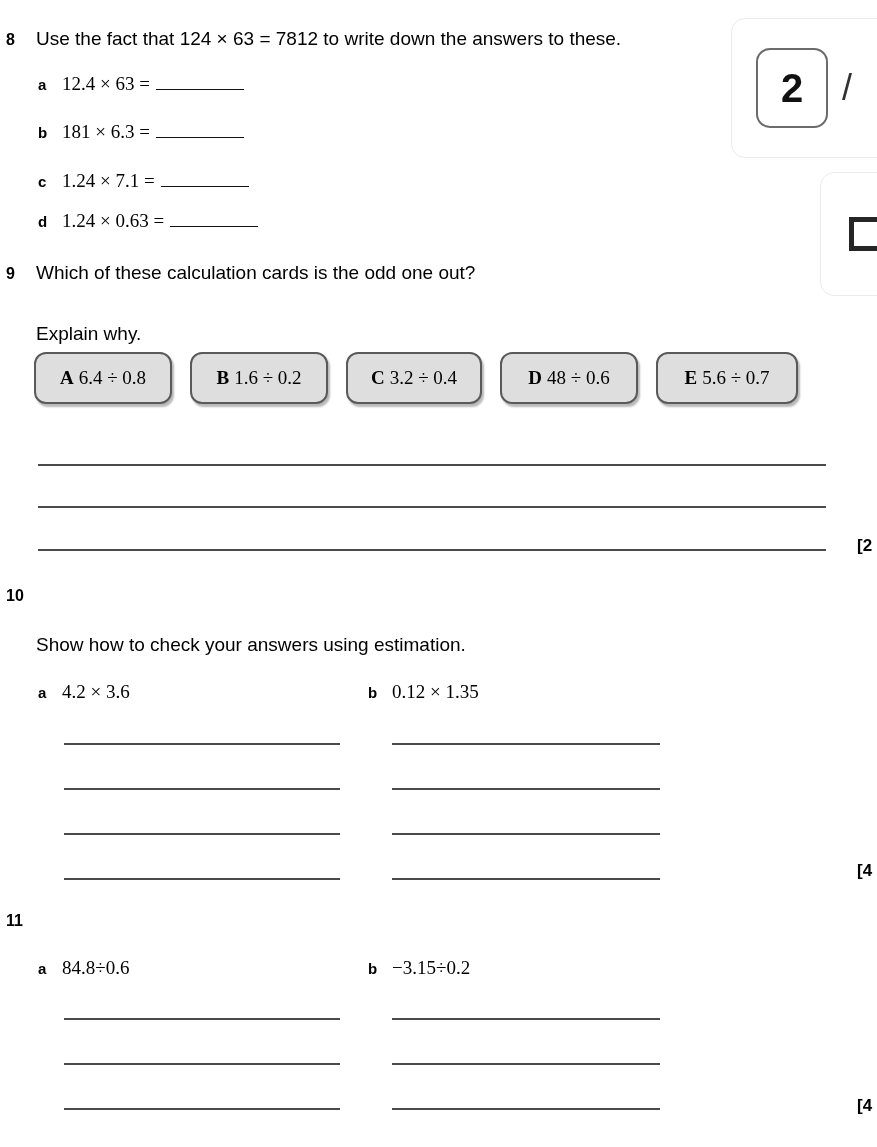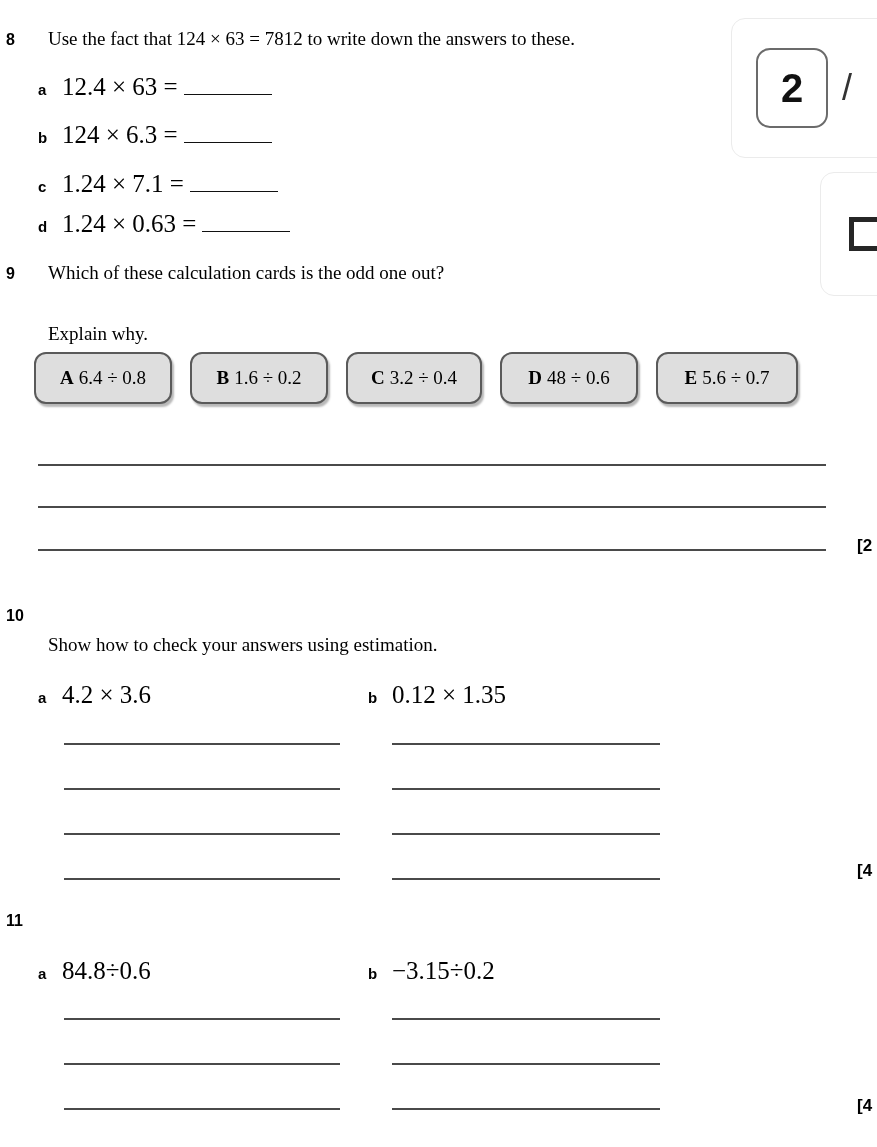--- a/index.html
+++ b/index.html
@@ -91,37 +91,36 @@
   .q-row { position: absolute; display: flex; align-items: baseline; }
   .q-num {
     font-family: "Liberation Sans", sans-serif;
     font-weight: bold;
     font-size: 16px;
     width: 30px;
     flex: 0 0 30px;
     text-align: left;
   }
   .q-text {
-    font-family: Liberation Serif, serif;
+    font-family: Liberation Sans, sans-serif;
     font-size: 19px;
     white-space: nowrap;
-    margin-left: 12px;
   }
 
   .sub-row { position: absolute; display: flex; align-items: baseline; }
   .sub-letter {
     font-family: "Liberation Sans", sans-serif;
     font-weight: bold;
     font-size: 15px;
     width: 24px;
     flex: 0 0 24px;
   }
   .sub-expr {
     font-family: "Liberation Serif", serif;
-    font-size: 25px;
+    font-size: 19px;
     white-space: nowrap;
   }
   .inline-blank {
     display: inline-block;
     border-bottom: 1.6px solid #111111;
     height: 1px;
     vertical-align: baseline;
     margin-left: 6px;
   }
 
@@ -172,21 +171,21 @@
   </div>
 
   <div class="sub-row" style="left:38px; top:73px;">
     <span class="sub-letter">a</span>
     <span class="sub-expr">12.4 × 63 =</span>
     <span class="inline-blank" style="width:88px;"></span>
   </div>
 
   <div class="sub-row" style="left:38px; top:121px;">
     <span class="sub-letter">b</span>
-    <span class="sub-expr">124 × 6.3 =</span>
+    <span class="sub-expr">181 × 6.3 =</span>
     <span class="inline-blank" style="width:88px;"></span>
   </div>
 
   <div class="sub-row" style="left:38px; top:170px;">
     <span class="sub-letter">c</span>
     <span class="sub-expr">1.24 × 7.1 =</span>
     <span class="inline-blank" style="width:88px;"></span>
   </div>
 
   <div class="sub-row" style="left:38px; top:210px;">
@@ -224,21 +223,21 @@
       <span class="card-letter">E</span>
       <span>5.6 ÷ 0.7</span>
     </div>
   </div>
 
   <div class="rule" style="left:38px; top:464px; width:788px;"></div>
   <div class="rule" style="left:38px; top:506px; width:788px;"></div>
   <div class="rule" style="left:38px; top:549px; width:788px;"></div>
   <div class="marks" style="left:857px; top:536px;">[2</div>
 
-  <div class="q-row" style="left:6px; top:607px;justify-content:space-between;">
+  <div class="q-row" style="left:6px; top:587px;justify-content:space-between;">
     <span class="q-num">10</span>
   </div>
   <div class="q-row" style="left:36px; top:634px;">
     <span class="q-text">Show how to check your answers using estimation.</span>
   </div>
 
   <div class="sub-row" style="left:38px; top:681px;">
     <span class="sub-letter">a</span>
     <span class="sub-expr">4.2 × 3.6</span>
   </div>

